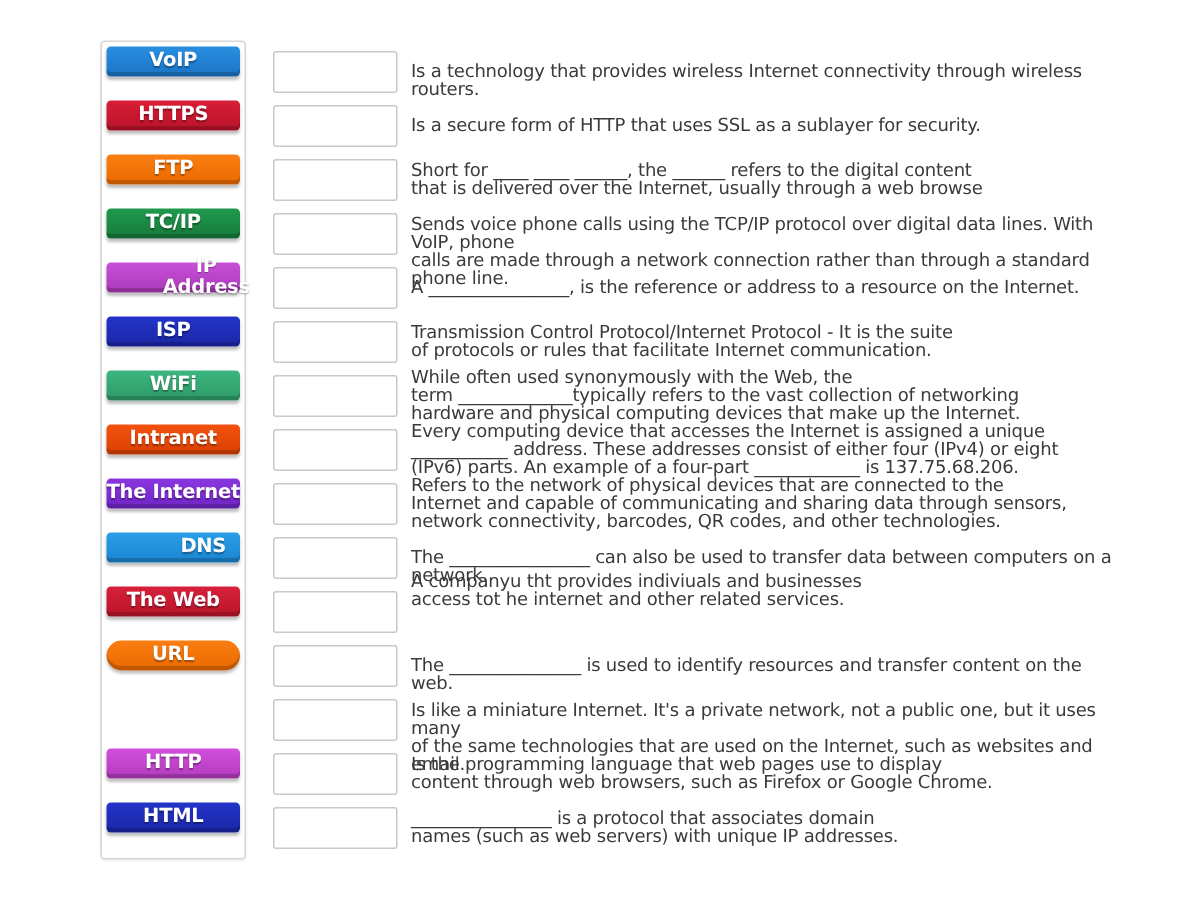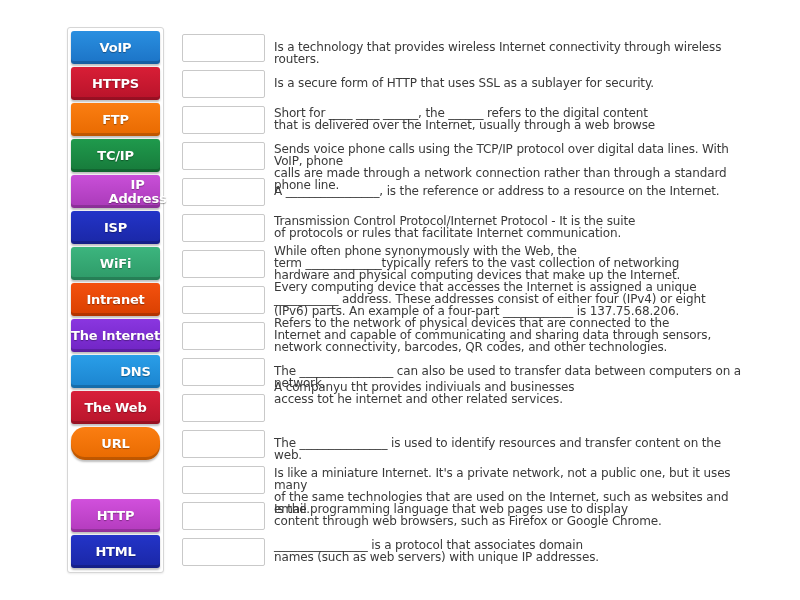--- a/index.html
+++ b/index.html
@@ -5,21 +5,21 @@
     * { box-sizing: border-box; margin: 0; padding: 0; }
     html, body { width: 800px; height: 600px; background: #ffffff; overflow: hidden; }
     body { position: relative; font-family: "DejaVu Sans", sans-serif; }
 
     .tile-panel {
       position: absolute; left: 67px; top: 27px; width: 97px; height: 546px;
       border: 1px solid #d6d6d6; border-radius: 3px; background: #fff;
       box-shadow: 0 1px 2px rgba(0,0,0,0.08);
     }
     .tile {
-      position: absolute; left: 3px; width: 89px; height: 33px;
+      position: absolute; left: 3px; width: 89px; height: 20px;
       border-radius: 3px; color: #fff; font-weight: bold;
       font-size: 13px; line-height: 14px; text-align: center;
       display: flex; align-items: center; justify-content: center;
       text-shadow: 0 1px 1px rgba(0,0,0,0.35);
       box-shadow: 0 2px 2px rgba(0,0,0,0.25), inset 0 -3px 0 rgba(0,0,0,0.18);
       cursor: grab; letter-spacing: -0.2px;
     }
 
     .drop-box {
       position: absolute; left: 182px; width: 83px; height: 28px;
@@ -70,21 +70,21 @@
 
 <div class="desc" style="top:41px">Is a technology that provides wireless Internet connectivity through wireless routers.</div>
 <div class="desc" style="top:77px">Is a secure form of HTTP that uses SSL as a sublayer for security.</div>
 <div class="desc" style="top:107px">Short for ____ ____ ______, the ______ refers to the digital content
 that is delivered over the Internet, usually through a web browse</div>
 <div class="desc" style="top:143px">Sends voice phone calls using the TCP/IP protocol over digital data lines. With VoIP, phone
 calls are made through a network connection rather than through a standard phone line.</div>
 <div class="desc" style="top:185px">A ________________, is the reference or address to a resource on the Internet.</div>
 <div class="desc" style="top:215px">Transmission Control Protocol/Internet Protocol - It is the suite
 of protocols or rules that facilitate Internet communication.</div>
-<div class="desc" style="top:245px">While often phone synonymously with the Web, the
+<div class="desc" style="top:245px">While often used synonymously with the Web, the
 term _____________typically refers to the vast collection of networking
 hardware and physical computing devices that make up the Internet.</div>
 <div class="desc" style="top:281px">Every computing device that accesses the Internet is assigned a unique
 ___________ address. These addresses consist of either four (IPv4) or eight
 (IPv6) parts. An example of a four-part ____________ is 137.75.68.206.</div>
 <div class="desc" style="top:317px">Refers to the network of physical devices that are connected to the
 Internet and capable of communicating and sharing data through sensors,
 network connectivity, barcodes, QR codes, and other technologies.</div>
 <div class="desc" style="top:365px">The ________________ can also be used to transfer data between computers on a network.</div>
 <div class="desc" style="top:381px">A companyu tht provides indiviuals and businesses

